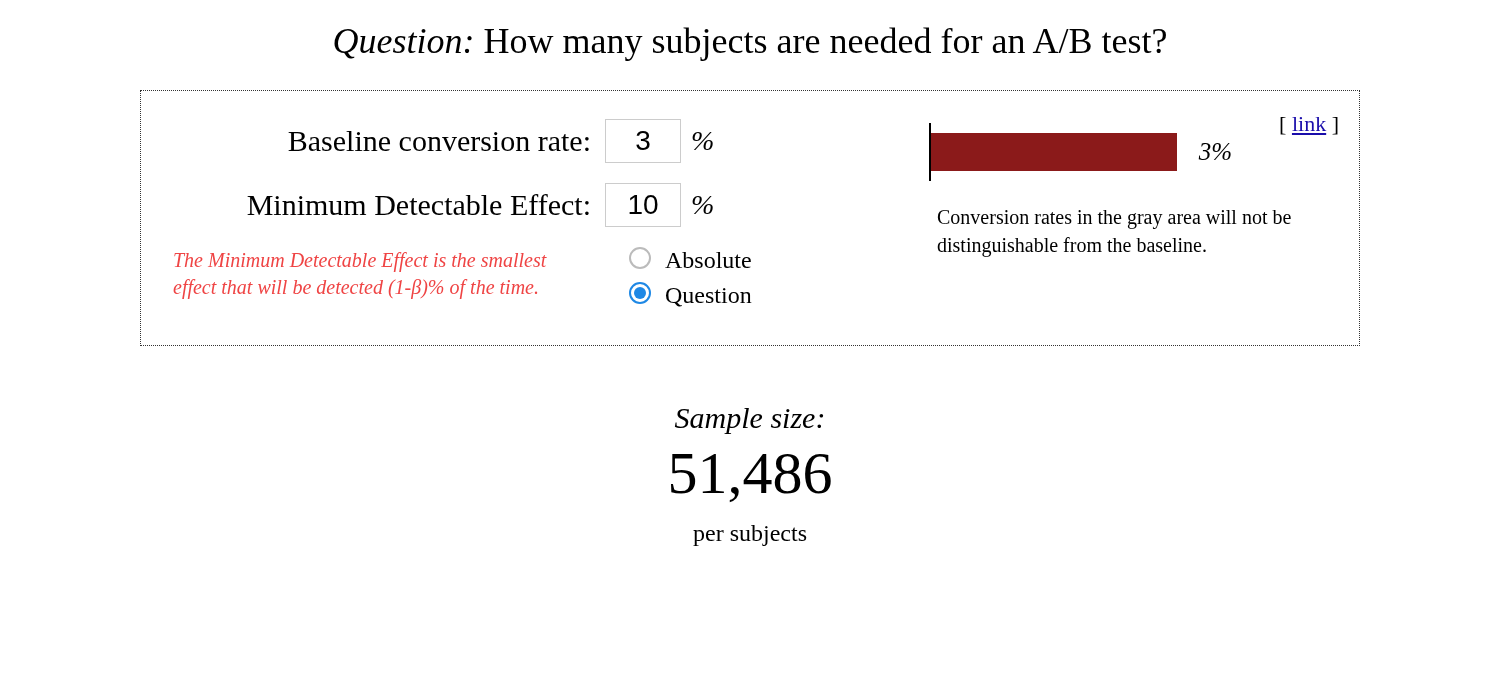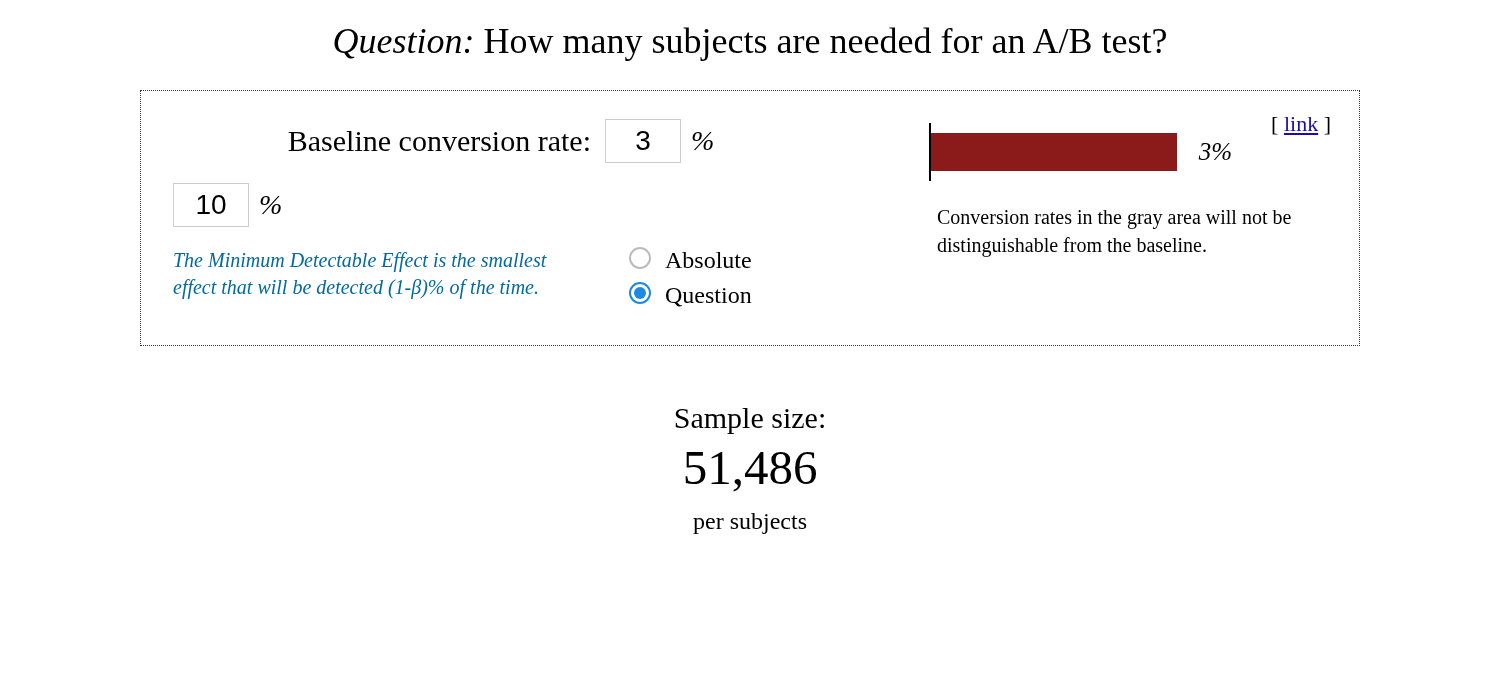--- a/index.html
+++ b/index.html
@@ -28,21 +28,21 @@
       font-style: italic;
     }
     .panel {
       border: 1px dotted #333;
       padding: 28px 32px 28px 32px;
       position: relative;
     }
     .link-wrap {
       position: absolute;
       top: 20px;
-      right: 28px;
+      right: 20px;
       font-size: 22px;
       text-align: center;
     }
     .link-wrap a {
       color: #1a0dab;
       text-decoration: underline;
     }
     .panel-cols {
       display: flex;
       gap: 36px;
@@ -80,21 +80,21 @@
       margin-left: 10px;
     }
     .help-row {
       display: flex;
       margin-top: 8px;
     }
     .help-text {
       flex: 0 0 420px;
       font-size: 20px;
       font-style: italic;
-      color: #0369a1;
+      color: #ef4444;
       padding-right: 20px;
       line-height: 1.35;
     }
     .radio-group {
       padding-left: 36px;
     }
     .radio-item {
       display: flex;
       align-items: flex-start;
       font-size: 24px;
@@ -165,24 +165,25 @@
       line-height: 1.4;
       max-width: 420px;
       padding-left: 8px;
     }
     .result {
       text-align: center;
       margin-top: 55px;
     }
     .result-label {
       font-size: 30px;
+      font-style: italic;
       margin-bottom: 4px;
     }
     .result-value {
-      font-size: 49px;
+      font-size: 60px;
       margin: 4px 0 12px 0;
     }
     .result-sub {
       font-size: 24px;
     }
   </style>
 </head>
 <body>
 
 <div class="container">
@@ -199,20 +200,21 @@
     <div class="panel-cols">
       <div class="left-col">
 
         <div class="input-row">
           <div class="input-label">Baseline conversion rate:</div>
           <input class="num-input" type="text" value="3" style="">
           <span class="percent">%</span>
         </div>
 
         <div class="input-row">
+          <div class="input-label">Minimum Detectable Effect:</div>
           <input class="num-input" type="text" value="10" style="">
           <span class="percent">%</span>
         </div>
 
         <div class="help-row">
           <div class="help-text">The Minimum Detectable Effect is the smallest effect that will be detected (1-β)% of the time.</div>
           <div class="radio-group">
             <div class="radio-item">
               <span class="radio-circle"></span>
               <span>Absolute</span>

